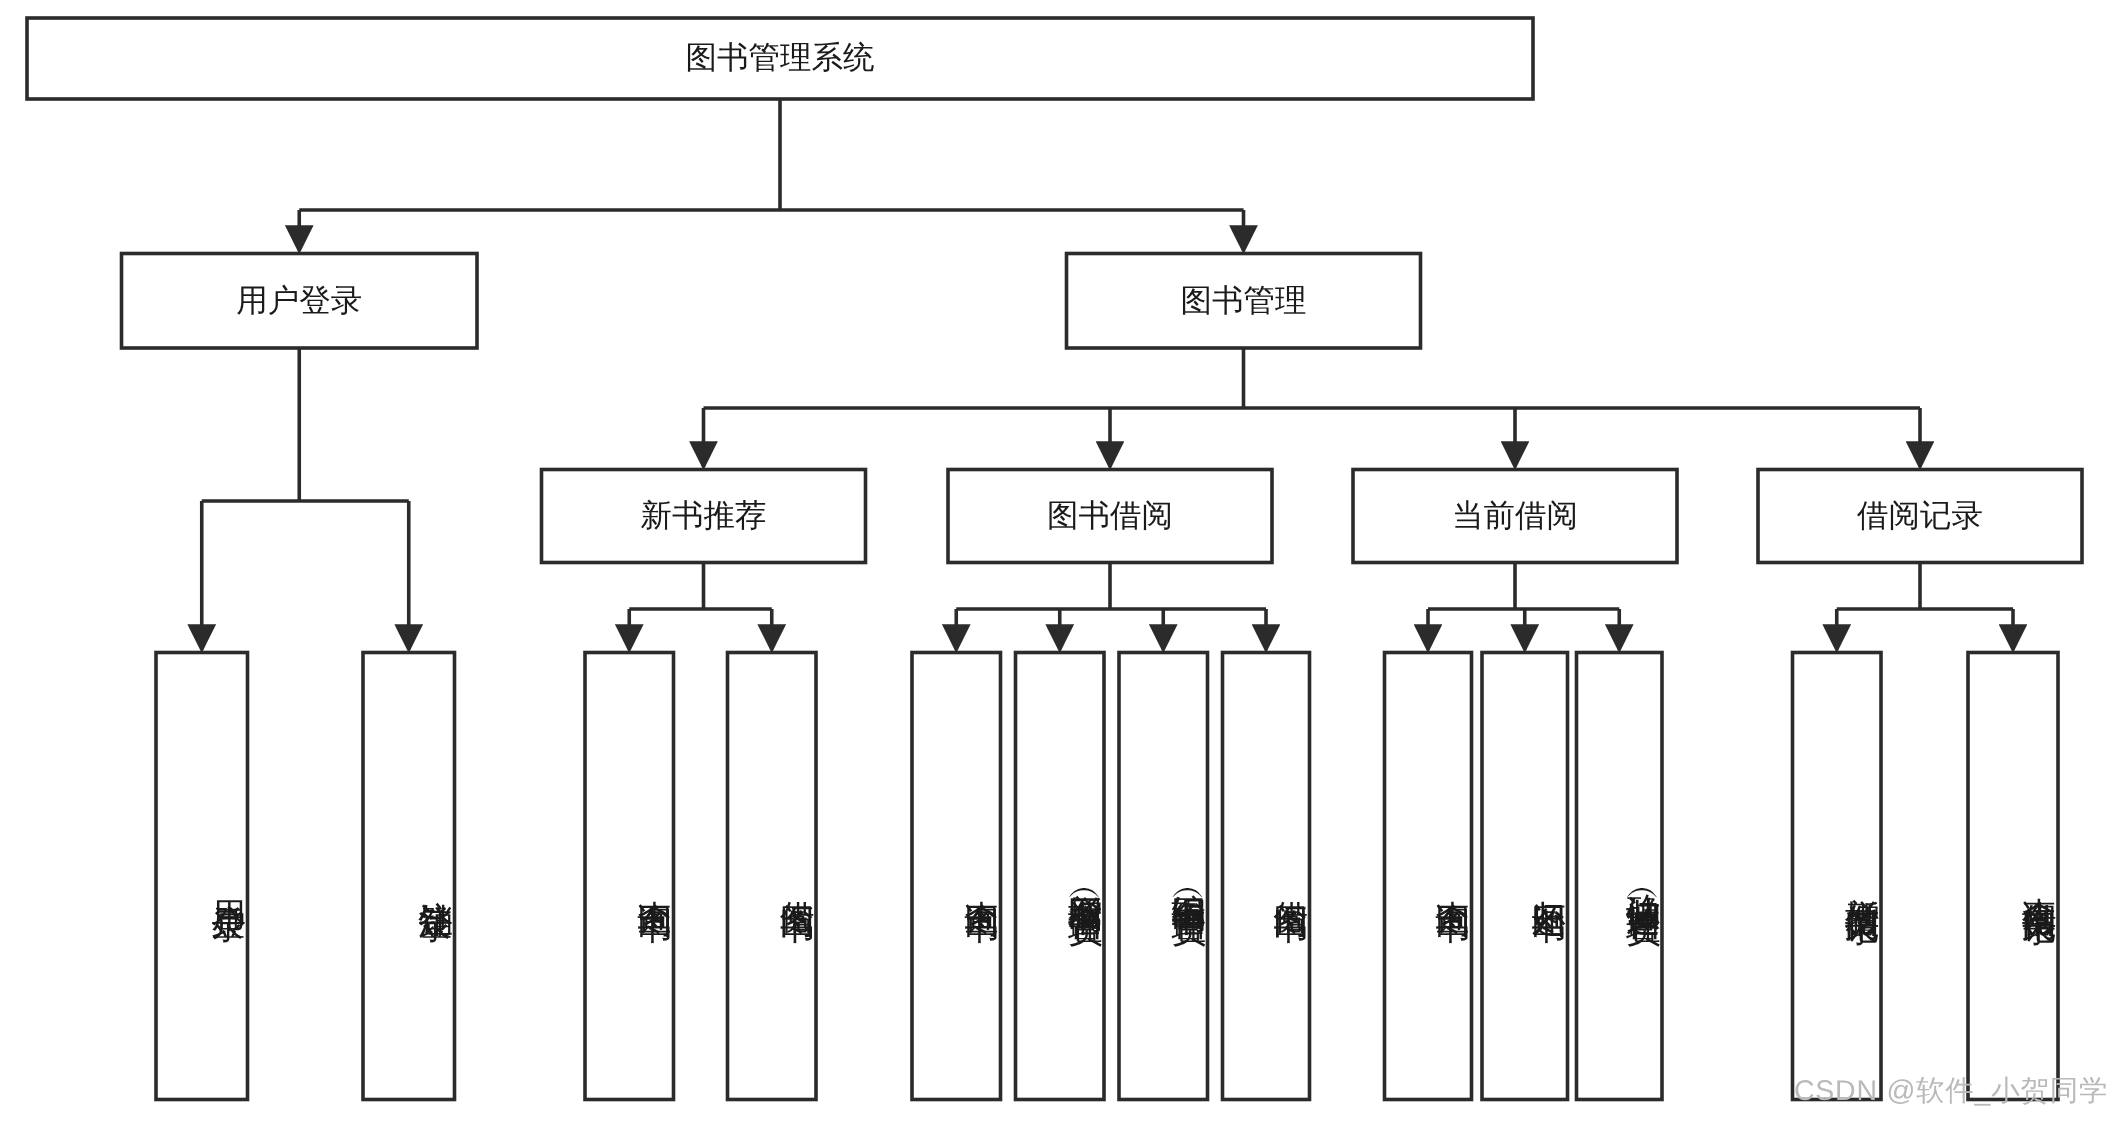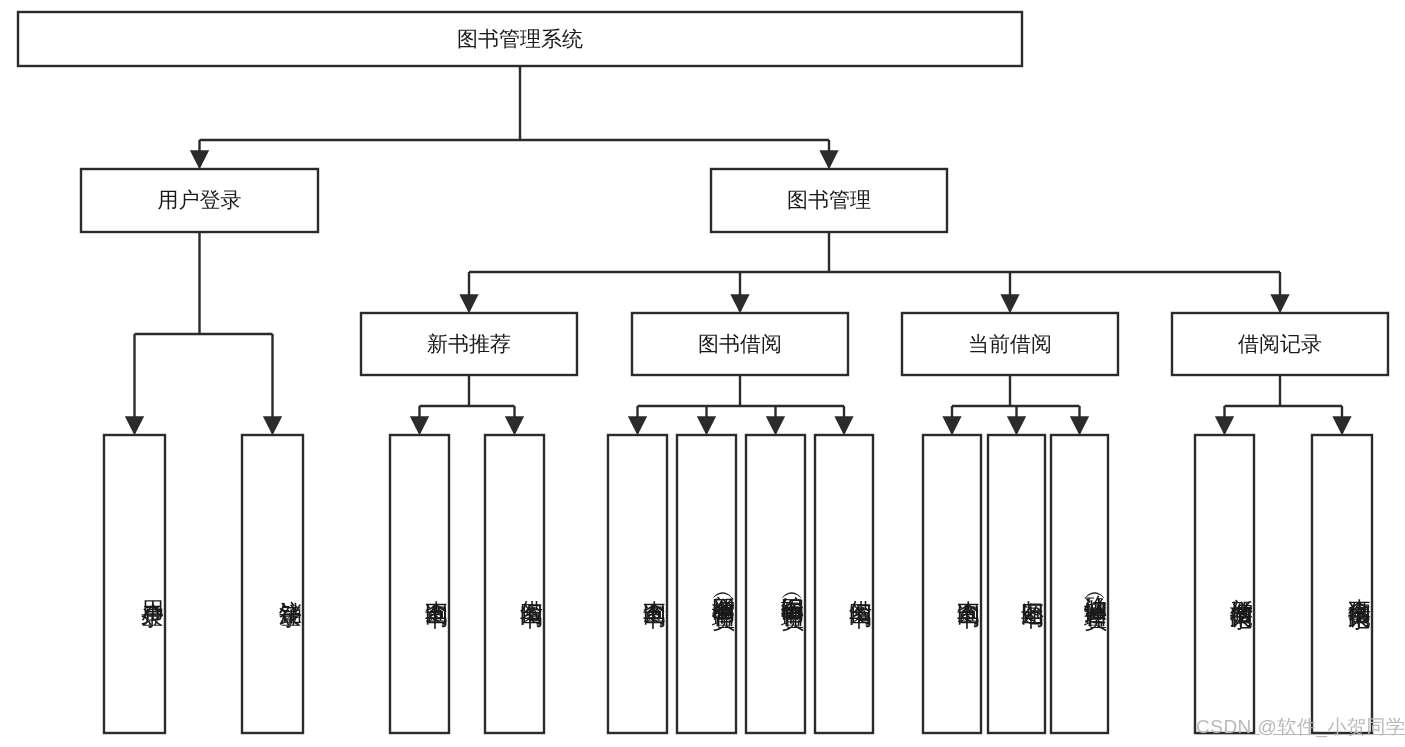--- a/index.html
+++ b/index.html
@@ -63,21 +63,20 @@
     white-space: nowrap;
     pointer-events: none;
   }
   .watermark {
     position: absolute;
     font-family: "Liberation Sans", "DejaVu Sans", sans-serif;
     font-size: 19px;
     color: #b9b9b9;
     white-space: nowrap;
     letter-spacing: 0.5px;
-    text-decoration: underline;
   }
 </style>
 </head>
 <body>
 
 <div id="diagram-root">
 
   <svg class="diagram-canvas" viewBox="0 0 1405 747">
     <defs>
       <marker id="arrow" viewBox="0 0 12 12" refX="10.5" refY="6" markerWidth="8" markerHeight="8" orient="auto-start-reverse">

